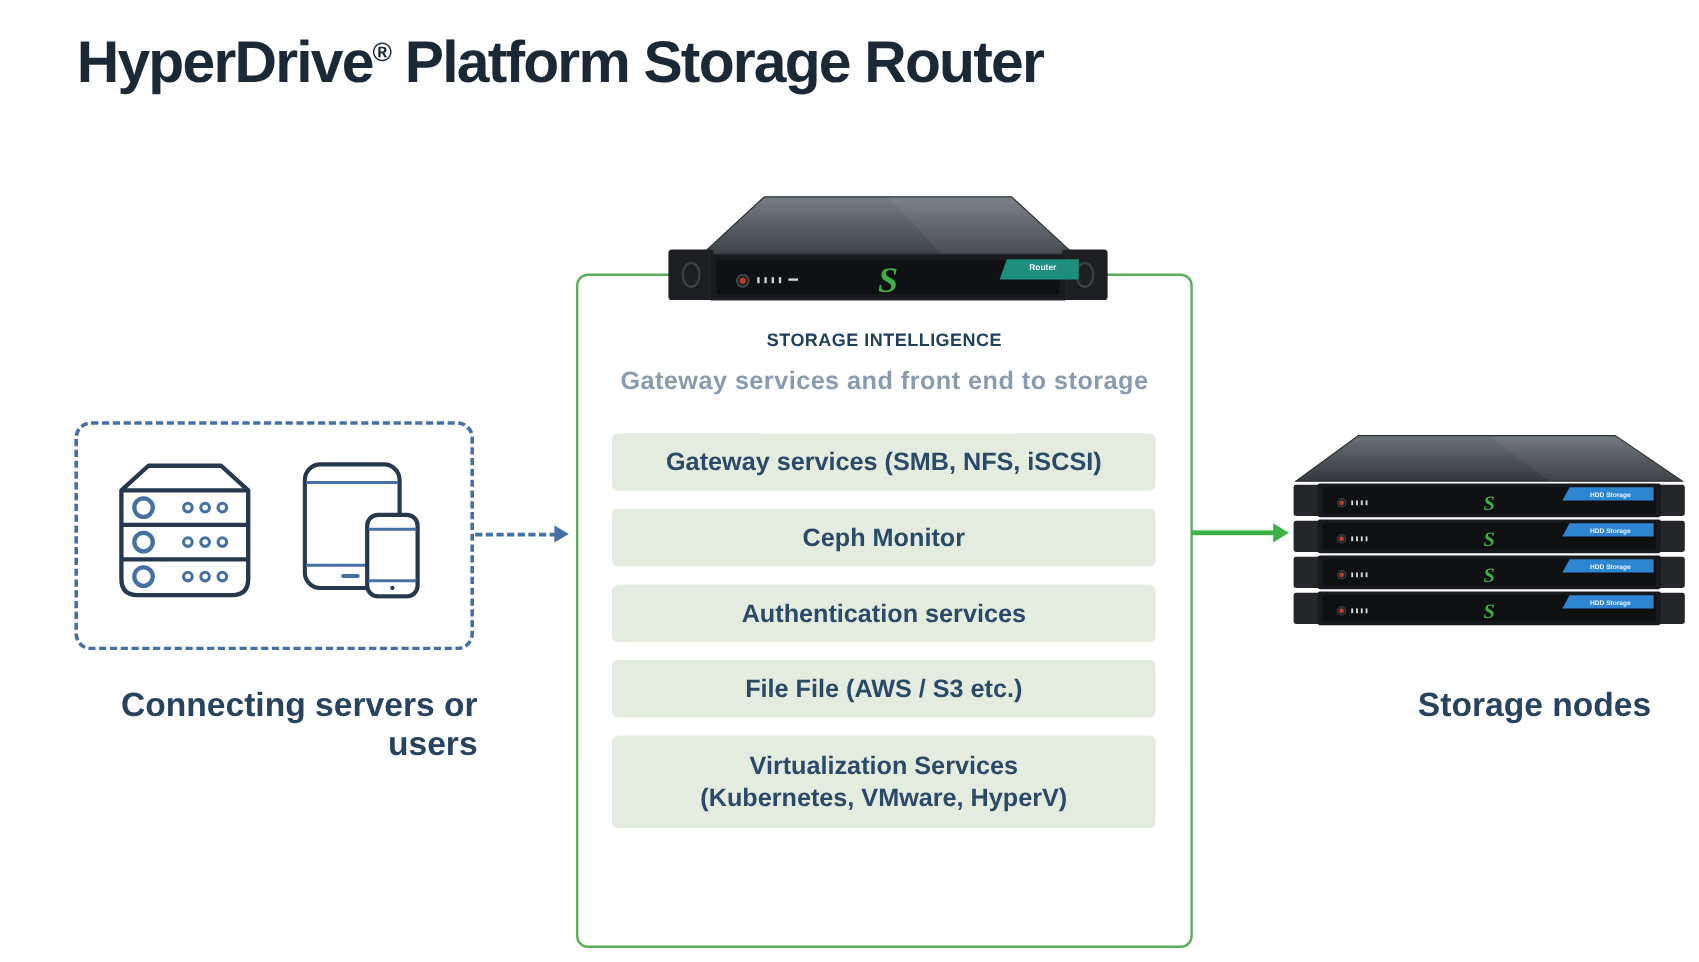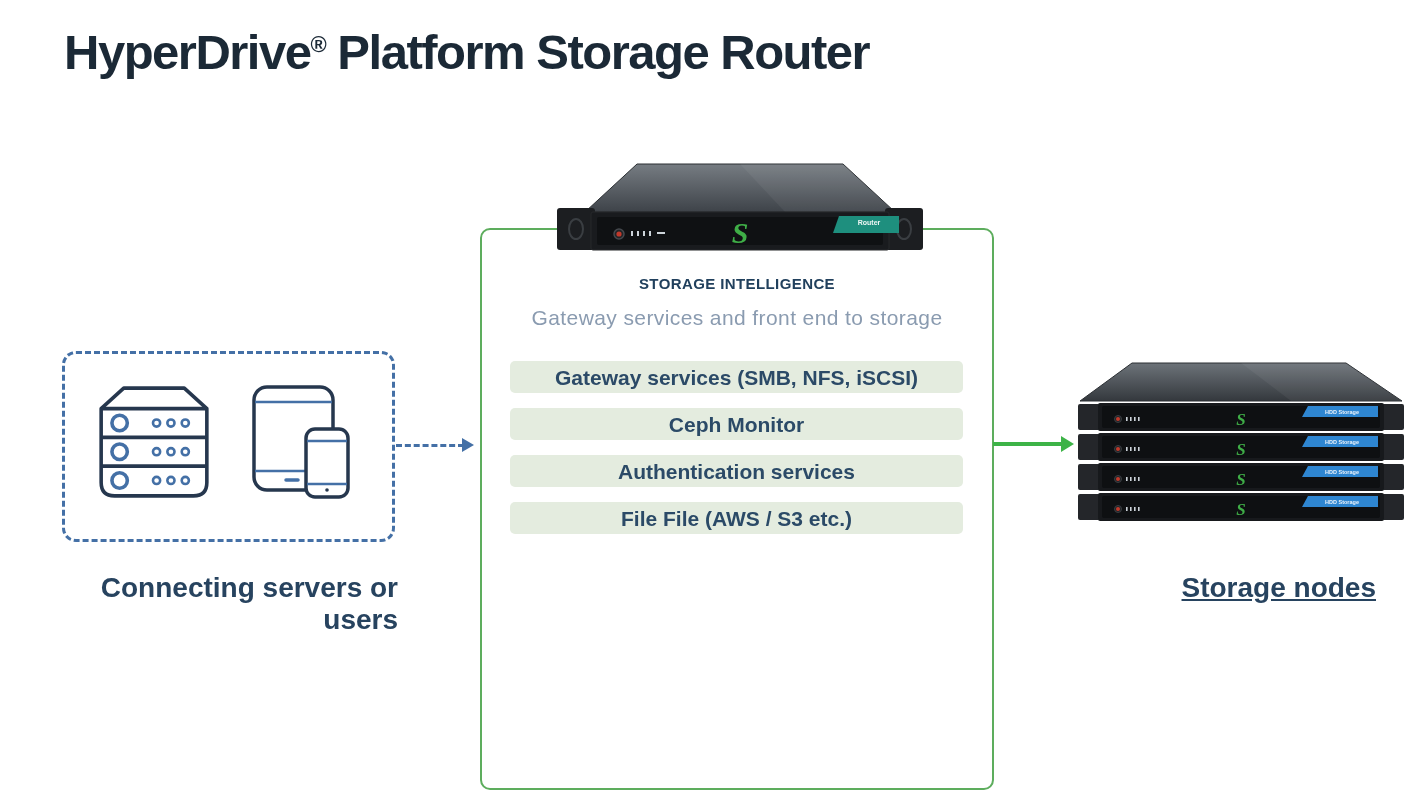--- a/index.html
+++ b/index.html
@@ -17,21 +17,21 @@
   .client-box{
     position:absolute;left:62px;top:351px;width:333px;height:191px;
     box-sizing:border-box;border:3px dashed #4470a6;border-radius:14px;background:#ffffff;
   }
   .icon-abs{position:absolute;}
 
   .caption{
     position:absolute;font-size:28px;font-weight:800;color:#27435f;text-align:right;
   }
   .caption-left{left:38px;top:572px;width:360px;}
-  .caption-right{left:1074px;top:572px;width:302px;text-decoration:underline;}
+  .caption-right{left:1074px;top:572px;width:302px;}
 
   
   .arrow{position:absolute;height:16px;}
   .dashed-arrow{left:396px;top:438px;width:80px;}
   .dashed-arrow .line{position:absolute;left:0;top:6px;width:68px;border-top:3px dashed #4470a6;}
   .dashed-arrow .head{position:absolute;left:66px;top:0;width:0;height:0;
     border-left:12px solid #4470a6;border-top:7px solid transparent;border-bottom:7px solid transparent;}
   .green-arrow{left:993px;top:436px;width:86px;}
   .green-arrow .line{position:absolute;left:0;top:6px;width:70px;height:4px;background:#3db347;}
   .green-arrow .head{position:absolute;left:68px;top:0;width:0;height:0;
@@ -41,28 +41,28 @@
   .router-box{
     position:absolute;left:480px;top:228px;width:514px;height:562px;
     box-sizing:border-box;border:2.5px solid #5dad5d;border-radius:10px;background:#ffffff;
   }
   .si-heading{
     position:absolute;left:480px;top:275px;width:514px;text-align:center;
     font-size:15px;font-weight:800;letter-spacing:0.4px;color:#21405d;
   }
   .si-subheading{
     position:absolute;left:480px;top:306px;width:514px;text-align:center;
-    font-size:21px;font-weight:400;letter-spacing:0.4px;color:#8a9bb0;
+    font-size:21px;font-weight:700;letter-spacing:0.4px;color:#8a9bb0;
   }
   .services{
     position:absolute;left:510px;top:361px;width:453px;
     display:flex;flex-direction:column;gap:15px;
   }
   .service-row{
-    height:32px;background:#e4ecdf;border-radius:5px;
+    height:48px;background:#e4ecdf;border-radius:5px;
     display:flex;align-items:center;justify-content:center;text-align:center;
     font-size:21px;font-weight:700;color:#2b4a67;white-space:pre-line;line-height:27px;
   }
   .service-row.tall{height:77px;}
 
   .hw-img{position:absolute;}
 </style>
 </head>
 <body>
 
@@ -153,20 +153,22 @@
   </svg>
 
   <div class="si-heading">STORAGE INTELLIGENCE</div>
   <div class="si-subheading">Gateway services and front end to storage</div>
 
   <div class="services">
     <div class="service-row">Gateway services (SMB, NFS, iSCSI)</div>
     <div class="service-row">Ceph Monitor</div>
     <div class="service-row">Authentication services</div>
     <div class="service-row">File File (AWS / S3 etc.)</div>
+    <div class="service-row tall">Virtualization Services
+(Kubernetes, VMware, HyperV)</div>
   </div>
 
   <div class="arrow green-arrow">
     <div class="line"></div>
     <div class="head"></div>
   </div>
 
   <svg class="hw-img" style="left:1076px;top:361px" width="330" height="162" viewBox="0 0 330 162">
     <polygon points="56,2 270,2 326,40 4,40" fill="url(#lidGrad2)" stroke="#2b2f33" stroke-width="1"></polygon>
     <polygon points="165,2 270,2 326,40 215,40" fill="#ffffff" opacity="0.05"></polygon>

